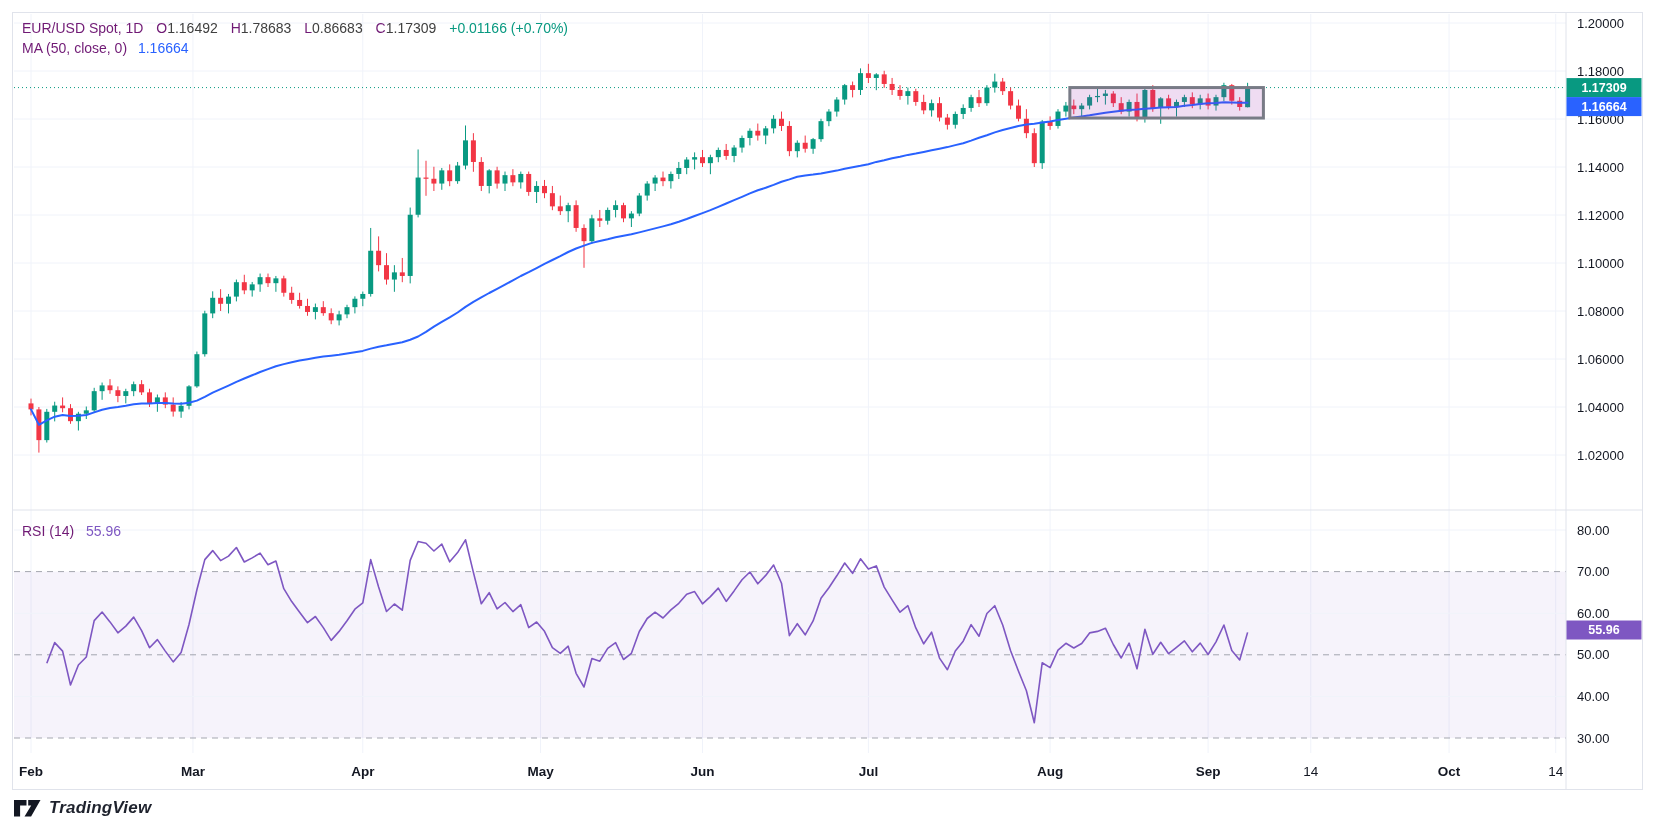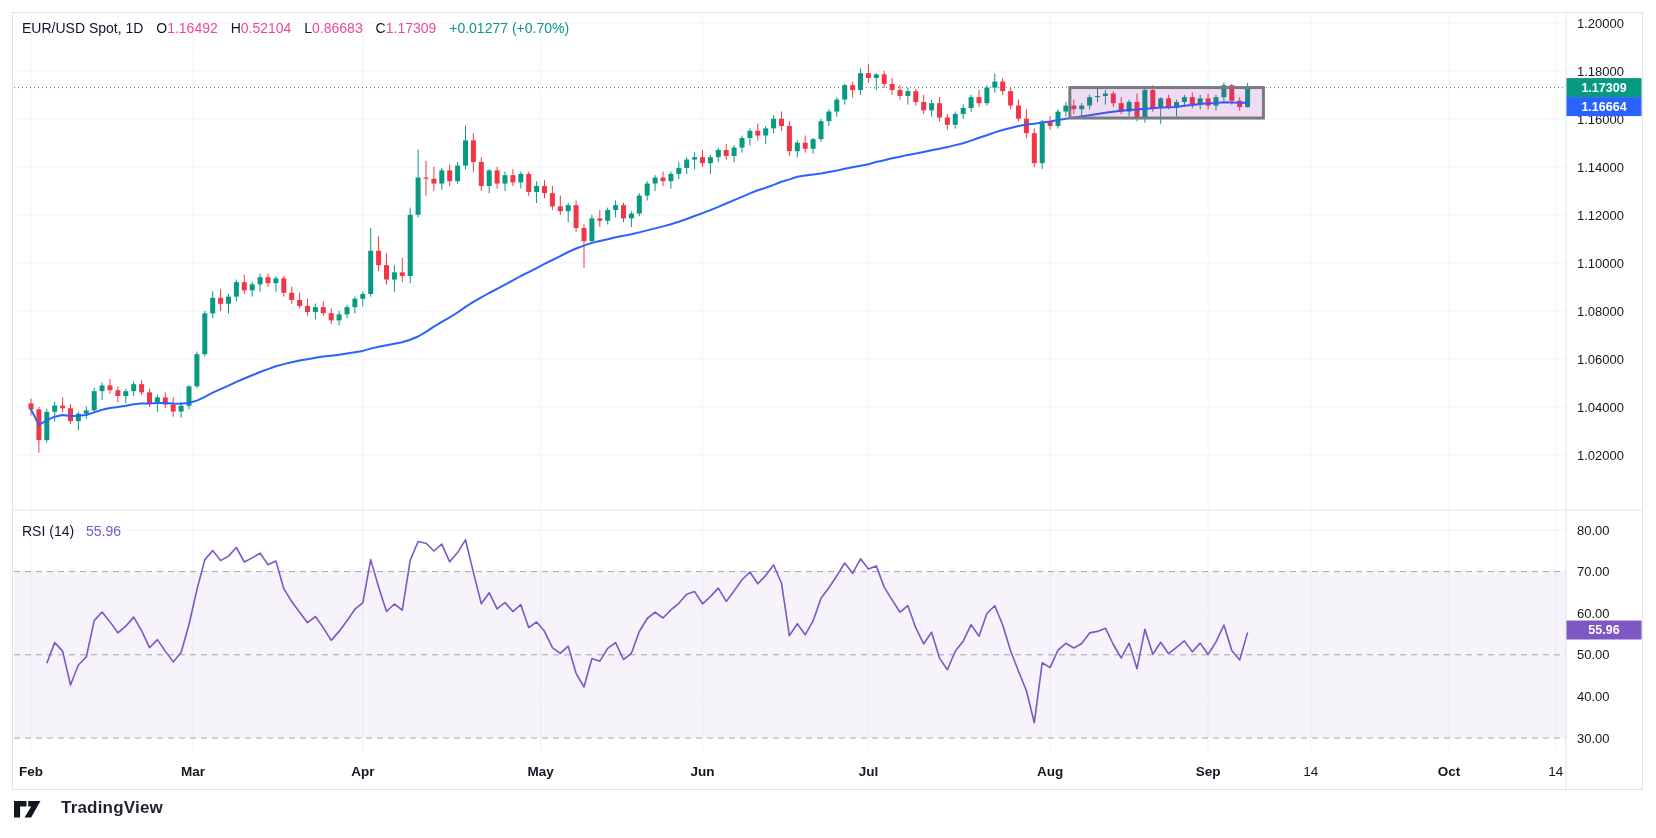--- a/index.html
+++ b/index.html
@@ -12,28 +12,28 @@
     position:absolute;left:12px;top:12px;width:1629px;height:776px;
     border:1px solid #E0E3EB;background:#fff;
   }
   .widget svg{position:absolute;left:0;top:0;}
   svg text{font-family:"Liberation Sans",sans-serif;}
   .legend{
     position:absolute;left:9px;top:5px;font-size:14px;line-height:20px;
     white-space:nowrap;z-index:5;
   }
   .legend .grp{margin-right:9px;}
-  .legend .k{color:#0f172a;}
-  .legend .v{color:#ec4899;}
+  .legend .k{color:#701a75;}
+  .legend .v{color:#404040;}
   .legend .chg{color:#089981;}
   .legend .ma-v{color:#2962FF;margin-left:7px;}
   .legend.rsi{top:508px;}
   .legend .rsi-v{color:#7E57C2;margin-left:8px;}
   .brand{
-    position:absolute;left:14px;top:798px;display:flex;align-items:flex-end;gap:20px;
+    position:absolute;left:14px;top:798px;display:flex;align-items:center;gap:8px;font-style:italic;
   }
   .brand .brand-text{font-size:17px;font-weight:600;color:#1E222D;letter-spacing:.2px;}
 </style>
 </head>
 <body>
 
 <div class="page">
   <div class="widget">
     <svg id="chart-svg" width="1629" height="776" viewBox="0 0 1629 776">
         <defs>
@@ -422,24 +422,28 @@
         <rect x="1553.5" y="84.08399999999997" width="75" height="19" fill="#2962FF"></rect>
         <text x="1591" y="97.58399999999997" fill="#FFFFFF" font-size="12.5" text-anchor="middle" font-weight="700">1.16664</text>
         <rect x="1553.5" y="607.5064" width="75" height="19" fill="#7E57C2"></rect>
         <text x="1591" y="621.0064" fill="#FFFFFF" font-size="12.5" text-anchor="middle" font-weight="700">55.96</text>
       </svg>
 
     <div class="legend">
       <div class="legend-row">
         <span class="grp k">EUR/USD Spot, 1D</span>
         <span class="grp"><span class="k">O</span><span class="v">1.16492</span></span>
-        <span class="grp"><span class="k">H</span><span class="v">0.52104</span></span>
+        <span class="grp"><span class="k">H</span><span class="v">1.78683</span></span>
         <span class="grp"><span class="k">L</span><span class="v">0.86683</span></span>
         <span class="grp"><span class="k">C</span><span class="v">1.17309</span></span>
-        <span class="chg">+0.01277 (+0.70%)</span>
+        <span class="chg">+0.01166 (+0.70%)</span>
+      </div>
+      <div class="legend-row">
+        <span class="k">MA (50, close, 0)</span>
+        <span class="ma-v">1.16664</span>
       </div>
     </div>
 
     <div class="legend rsi">
       <span class="k">RSI (14)</span>
       <span class="rsi-v">55.96</span>
     </div>
   </div>
 
   <div class="brand">

